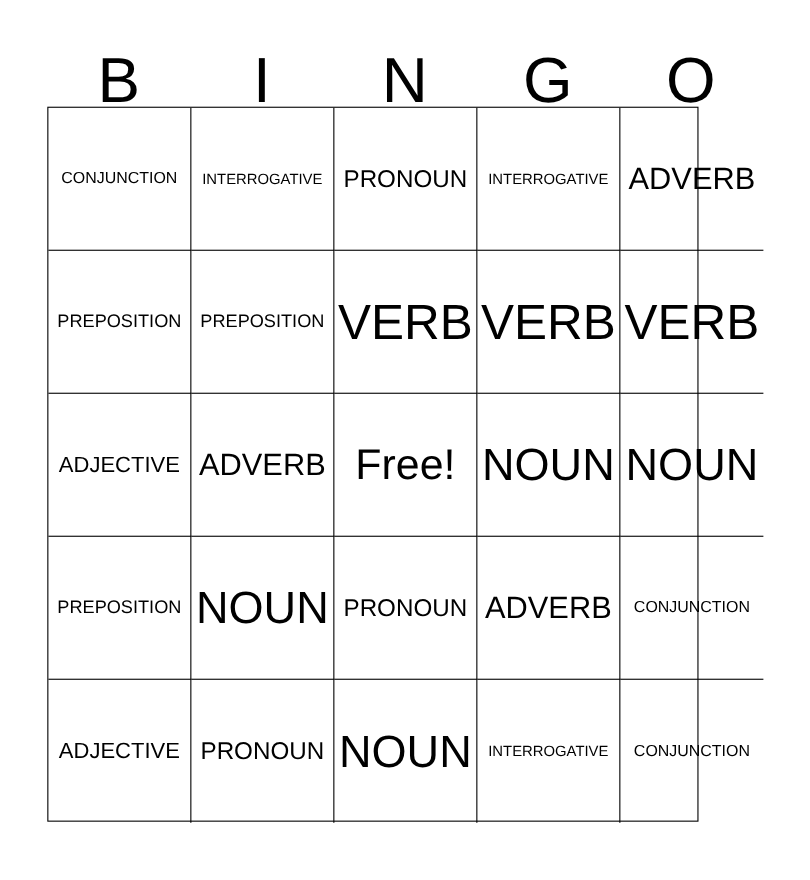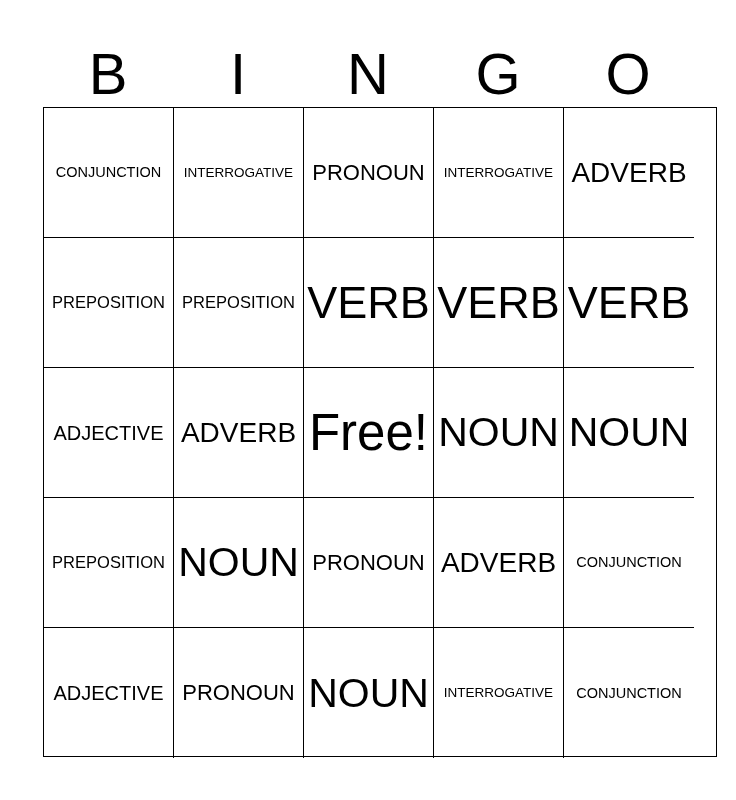--- a/index.html
+++ b/index.html
@@ -1,20 +1,20 @@
 <!DOCTYPE html>
 <html><head>
 <meta charset="utf-8">
 <style>
   html, body { margin: 0; padding: 0; background: #ffffff; }
   body { width: 736px; height: 800px; position: relative; overflow: hidden;
          font-family: "Liberation Sans", sans-serif; color: #000; }
   .header { position: absolute; left: 43px; top: 42px; width: 650px; height: 64px; display: flex; }
   .header-letter { width: 130px; text-align: center; font-size: 58px; line-height: 64px; }
-  .grid { position: absolute; left: 43px; top: 107px; width: 674px; height: 650px;
+  .grid { position: absolute; left: 43px; top: 97px; width: 592px; height: 650px;
           display: grid; grid-template-columns: repeat(5, 130px); grid-template-rows: repeat(5, 130px);
           border: 1px solid #000; box-sizing: border-box; }
   .cell { border-right: 1px solid #000; border-bottom: 1px solid #000; box-sizing: border-box;
           display: flex; align-items: center; justify-content: center; overflow: hidden; white-space: nowrap; }
   .cell:nth-child(5n) { border-right: none; }
   .cell:nth-child(n+21) { border-bottom: none; }
   .cell-text { display: block; text-align: center; line-height: 1; }
 </style>
 </head>
 <body>
@@ -58,21 +58,21 @@
     <div class="cell">
       <span class="cell-text" style="font-size: 45px;">VERB</span>
     </div>
     <div class="cell">
       <span class="cell-text" style="font-size: 20px;">ADJECTIVE</span>
     </div>
     <div class="cell">
       <span class="cell-text" style="font-size: 28px;">ADVERB</span>
     </div>
     <div class="cell">
-      <span class="cell-text" style="font-size: 51px;">Free!</span>
+      <span class="cell-text" style="font-size: 39px;">Free!</span>
     </div>
     <div class="cell">
       <span class="cell-text" style="font-size: 41px;">NOUN</span>
     </div>
     <div class="cell">
       <span class="cell-text" style="font-size: 41px;">NOUN</span>
     </div>
     <div class="cell">
       <span class="cell-text" style="font-size: 16.5px;">PREPOSITION</span>
     </div>

